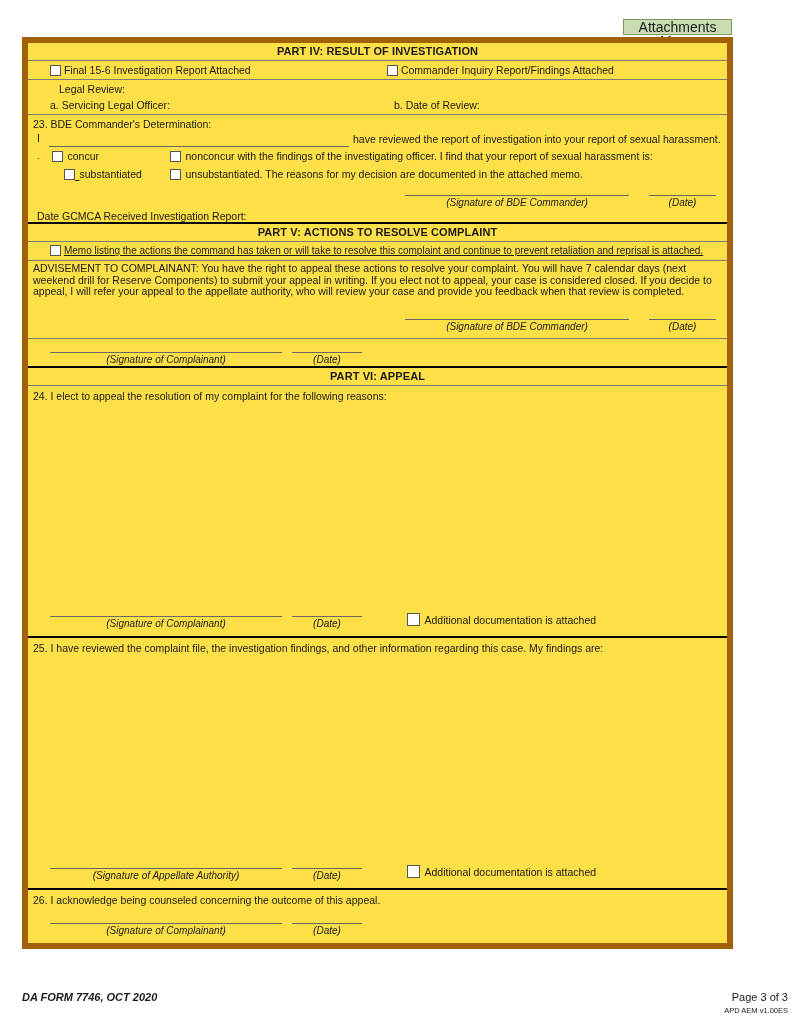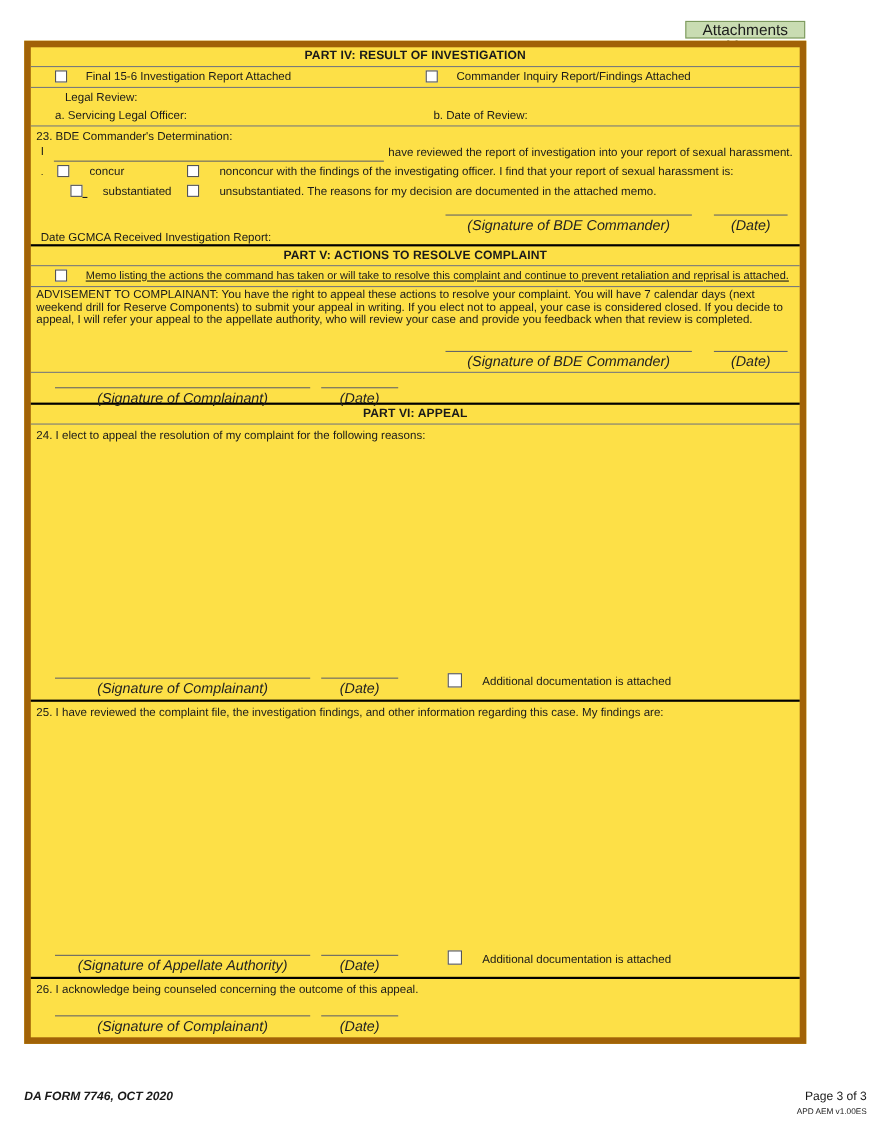--- a/index.html
+++ b/index.html
@@ -68,38 +68,38 @@
     border: 1px solid #555;
     background: #fff;
     box-sizing: border-box;
     vertical-align: -1px;
     cursor: pointer;
   }
   .cb-label {
     display: inline-block;
     font-size: 10.5px;
     vertical-align: 1px;
-    margin-left: 14px;
+    margin-left: 0;
     text-align: right;
   }
 
   .txt { font-size: 10.5px; line-height: 14px; }
 
   .abs { position: absolute; }
 
   
   .sig-line {
     position: absolute;
     border-bottom: 1px solid #666;
     height: 0;
   }
   .sig-cap {
     position: absolute;
     font-style: italic;
-    font-size: 13px;
+    font-size: 10px;
     color: #222;
     text-align: center;
     white-space: nowrap;
   }
 
   
   #footer-left {
     position: absolute;
     left: 22px;
     top: 991px;

